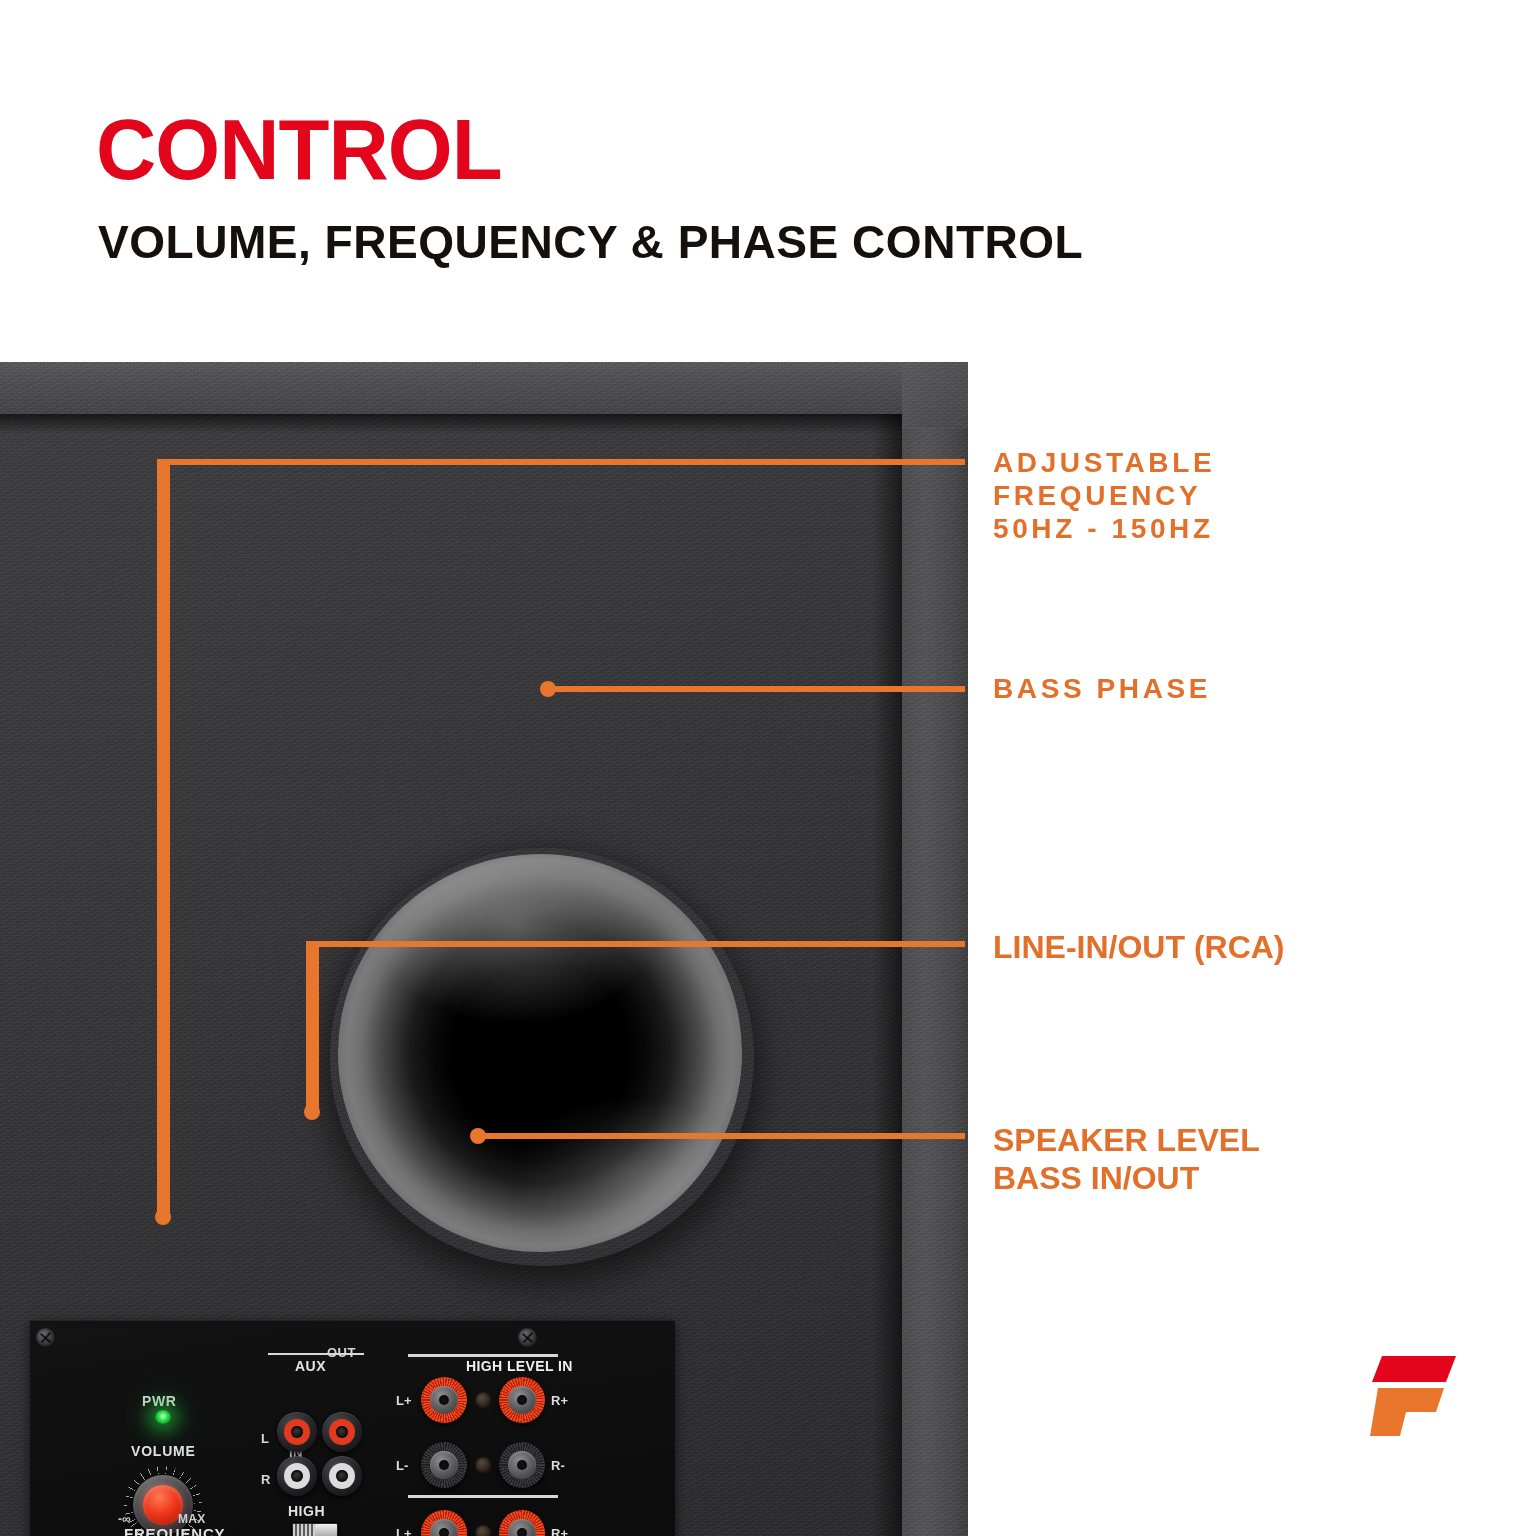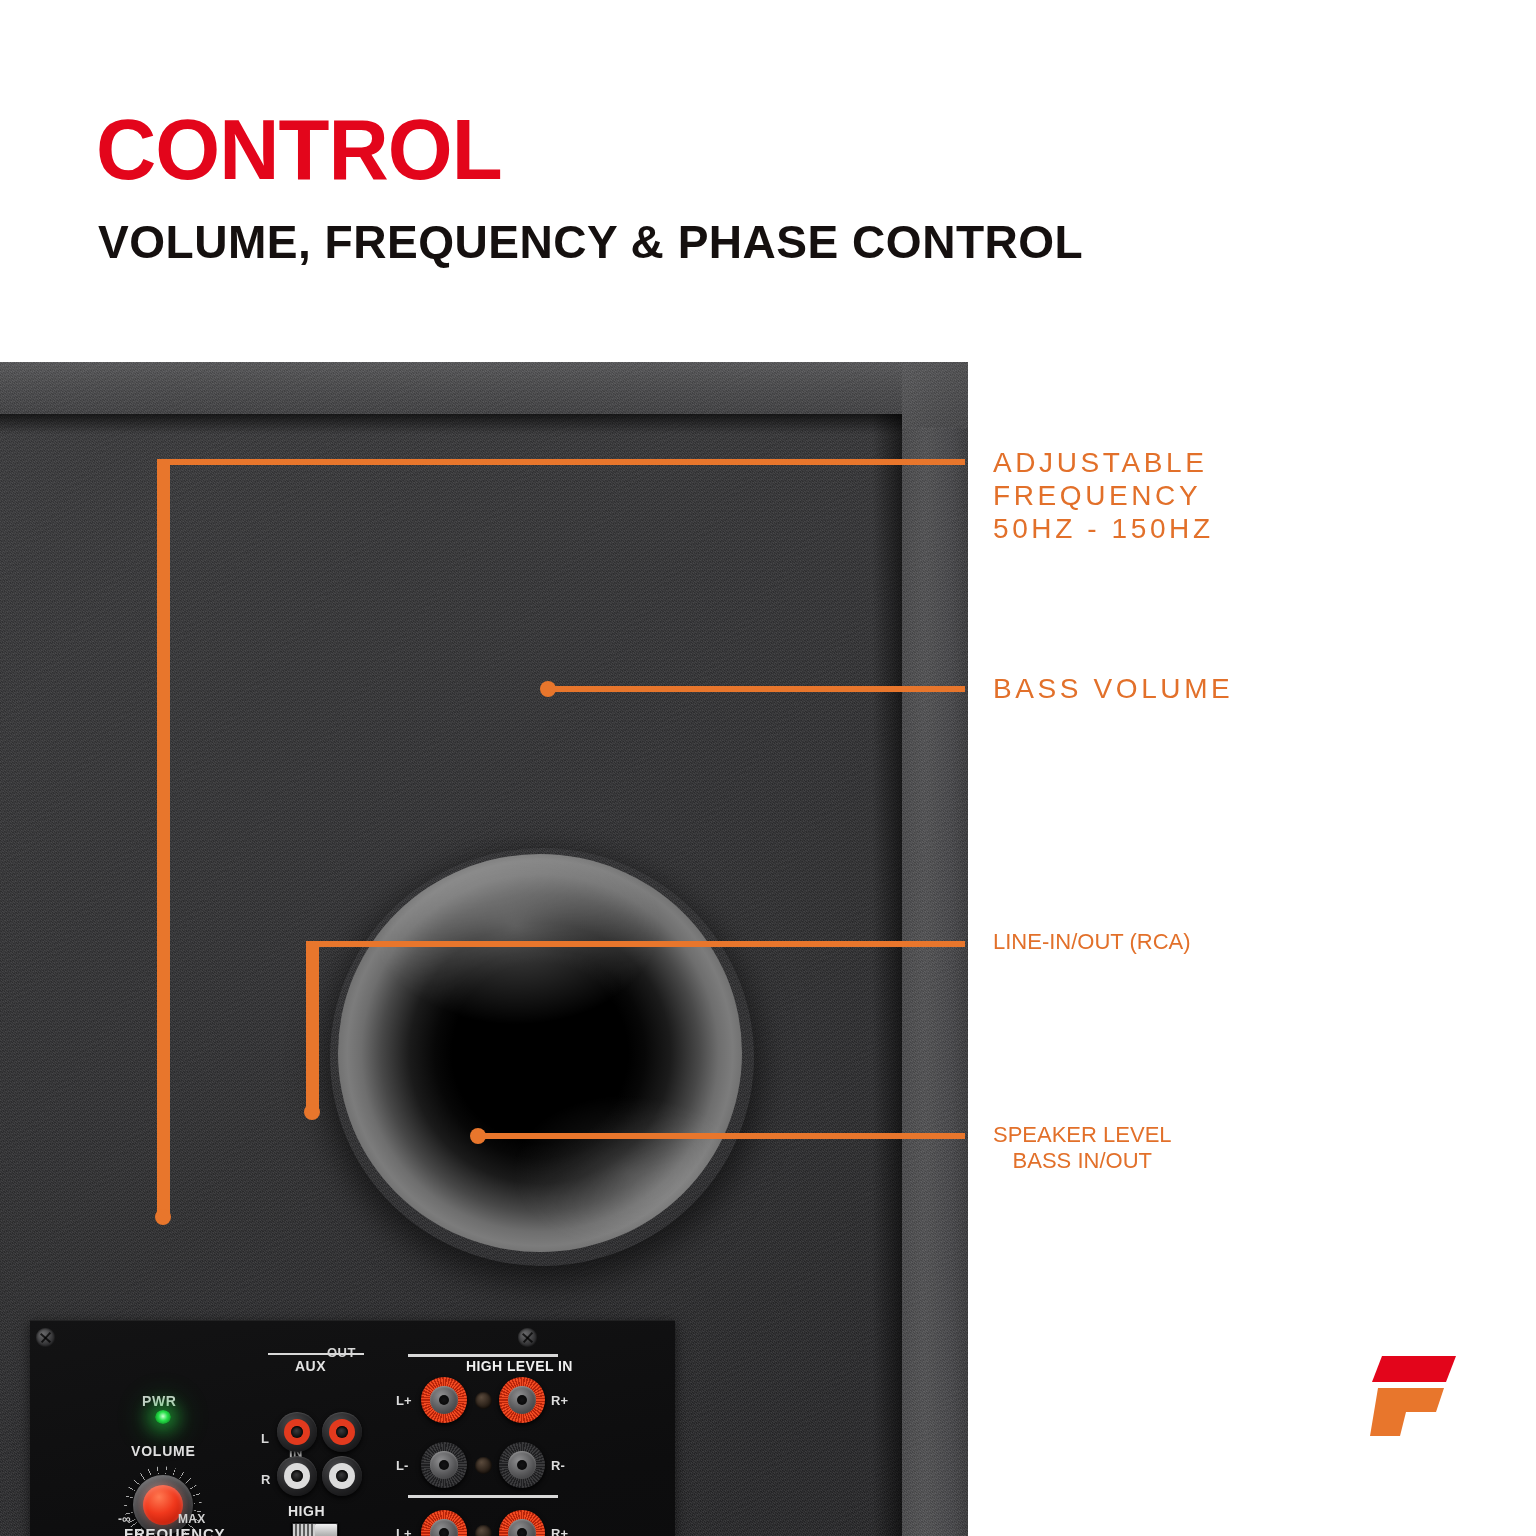--- a/index.html
+++ b/index.html
@@ -204,23 +204,23 @@
   .post-lab{position:absolute;font-size:13px;font-weight:bold;color:#dcdcdc;}
   .midscrew{
     position:absolute;width:17px;height:17px;border-radius:50%;
     background:radial-gradient(circle at 38% 32%,#5a4a3c,#2a2018 60%,#100c08 100%);
     box-shadow:inset 0 0 3px #000;
   }
   
   .cl{position:absolute;background:#e8762c;}
   .cdot{position:absolute;width:16px;height:16px;border-radius:50%;background:#e8762c;}
   
-  .callout{position:absolute;color:#e2702a;font-weight:normal;line-height:1.18;}
+  .callout{position:absolute;color:#e2702a;font-weight:bold;line-height:1.18;}
   .callout.spaced{letter-spacing:3.6px;font-size:28px;}
-  .callout.tight{letter-spacing:0px;font-size:22px;text-align:center;}
+  .callout.tight{letter-spacing:0px;font-size:32px;}
   
   #logo{position:absolute;left:1368px;top:1318px;width:112px;height:118px;}
 </style>
 </head>
 <body>
 
 <div id="header">
   <div id="title">CONTROL</div>
   <div id="subtitle">VOLUME, FREQUENCY &amp;  PHASE CONTROL</div>
 </div>
@@ -348,21 +348,21 @@
 <div class="cl" style="left:478px;top:1133px;width:487px;height:6px;"></div>
 <div class="cdot" style="left:470px;top:1128px;"></div>
 
 <div class="callout spaced" style="left:993px;top:446px;">
   <div>ADJUSTABLE</div>
   <div>FREQUENCY</div>
   <div>50HZ - 150HZ</div>
 </div>
 
 <div class="callout spaced" style="left:993px;top:672px;">
-  <div>BASS VOLUME</div>
+  <div>BASS PHASE</div>
 </div>
 
 <div class="callout tight" style="left:993px;top:929px;">
   <div>LINE-IN/OUT (RCA)</div>
 </div>
 
 <div class="callout tight" style="left:993px;top:1122px;">
   <div>SPEAKER LEVEL</div>
   <div>BASS IN/OUT</div>
 </div>

